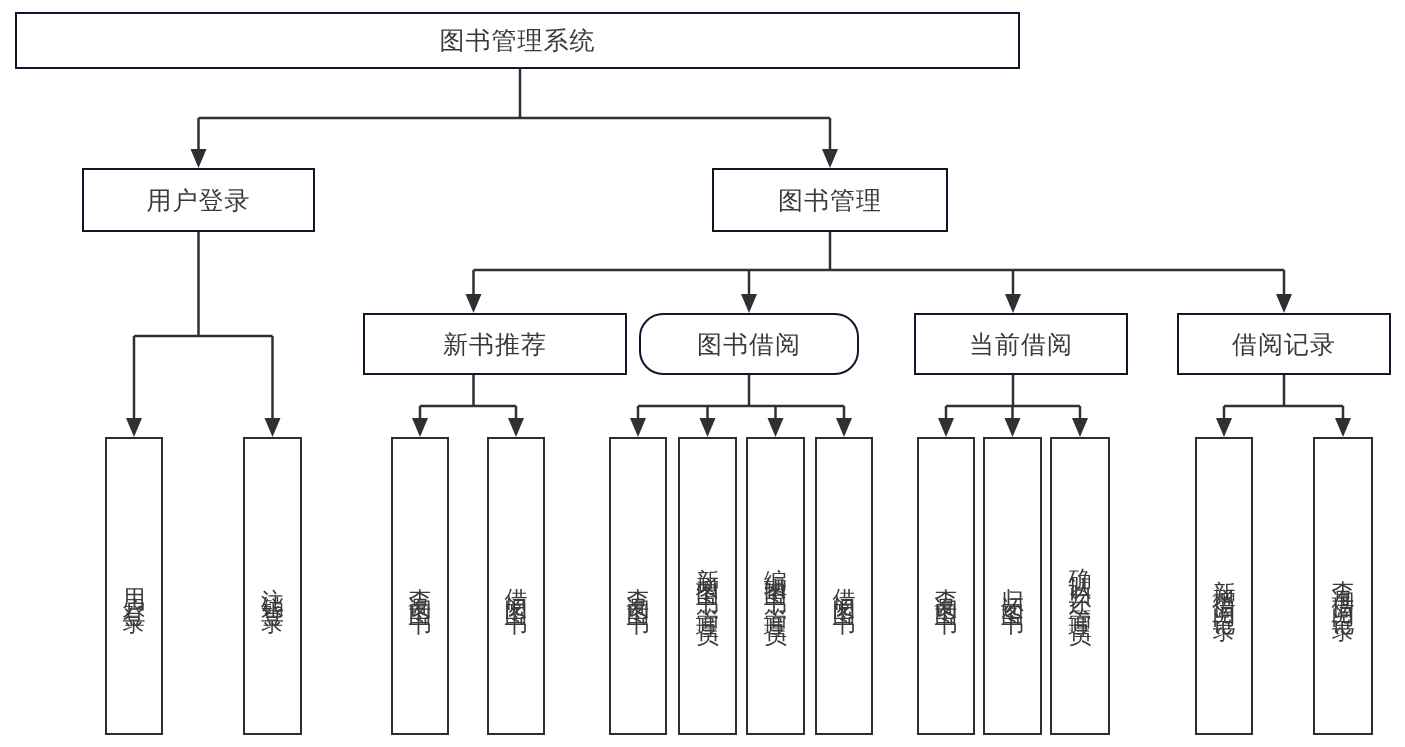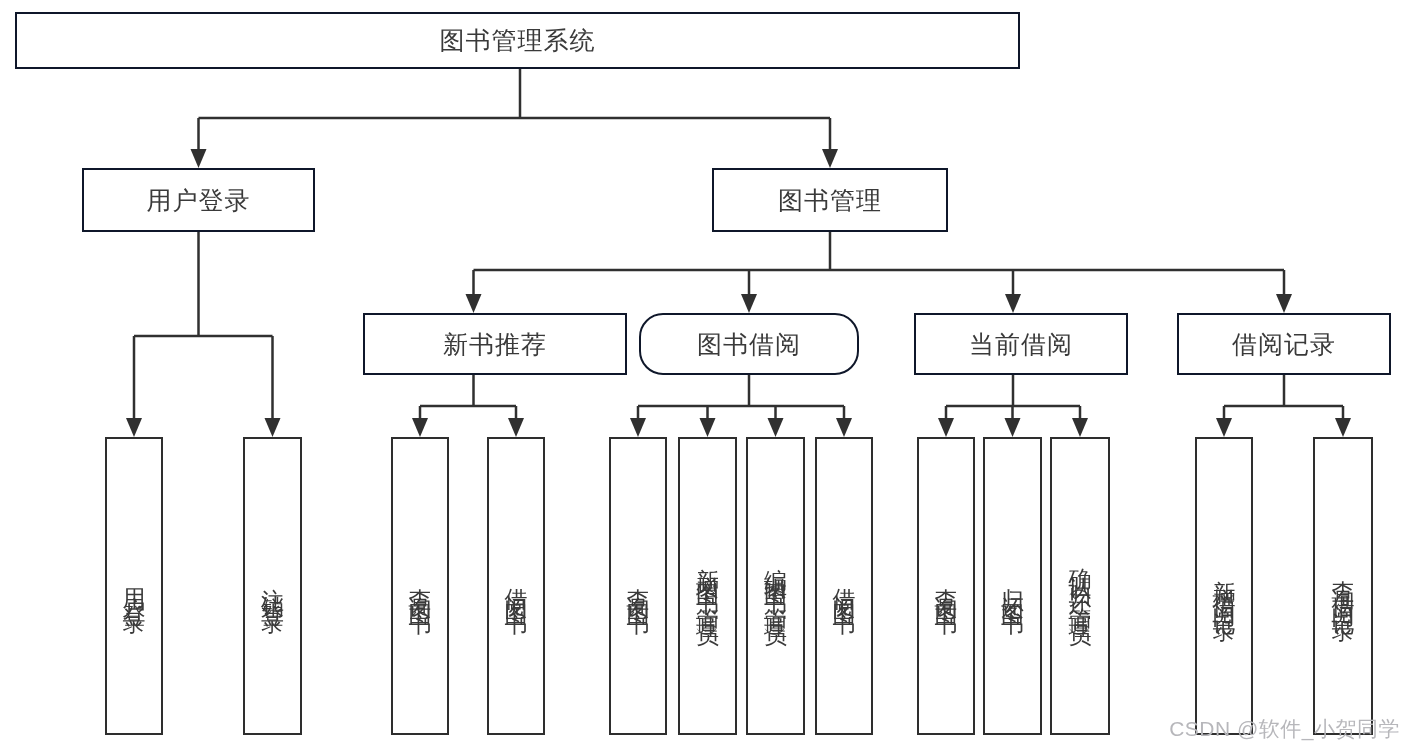--- a/index.html
+++ b/index.html
@@ -164,15 +164,14 @@
     <span class="vlabel">确认归还（管理员）</span>
   </div>
 
   <div class="vbox" style="left:1195px; top:437px; width:58px; height:298px;">
     <span class="vlabel">新增借阅记录</span>
   </div>
   <div class="vbox" style="left:1313px; top:437px; width:60px; height:298px;">
     <span class="vlabel">查询借阅记录</span>
   </div>
 
-  <div class="watermark">CSDN @软件_小贺同学</div>
 
 </div>
 
 </body></html>

